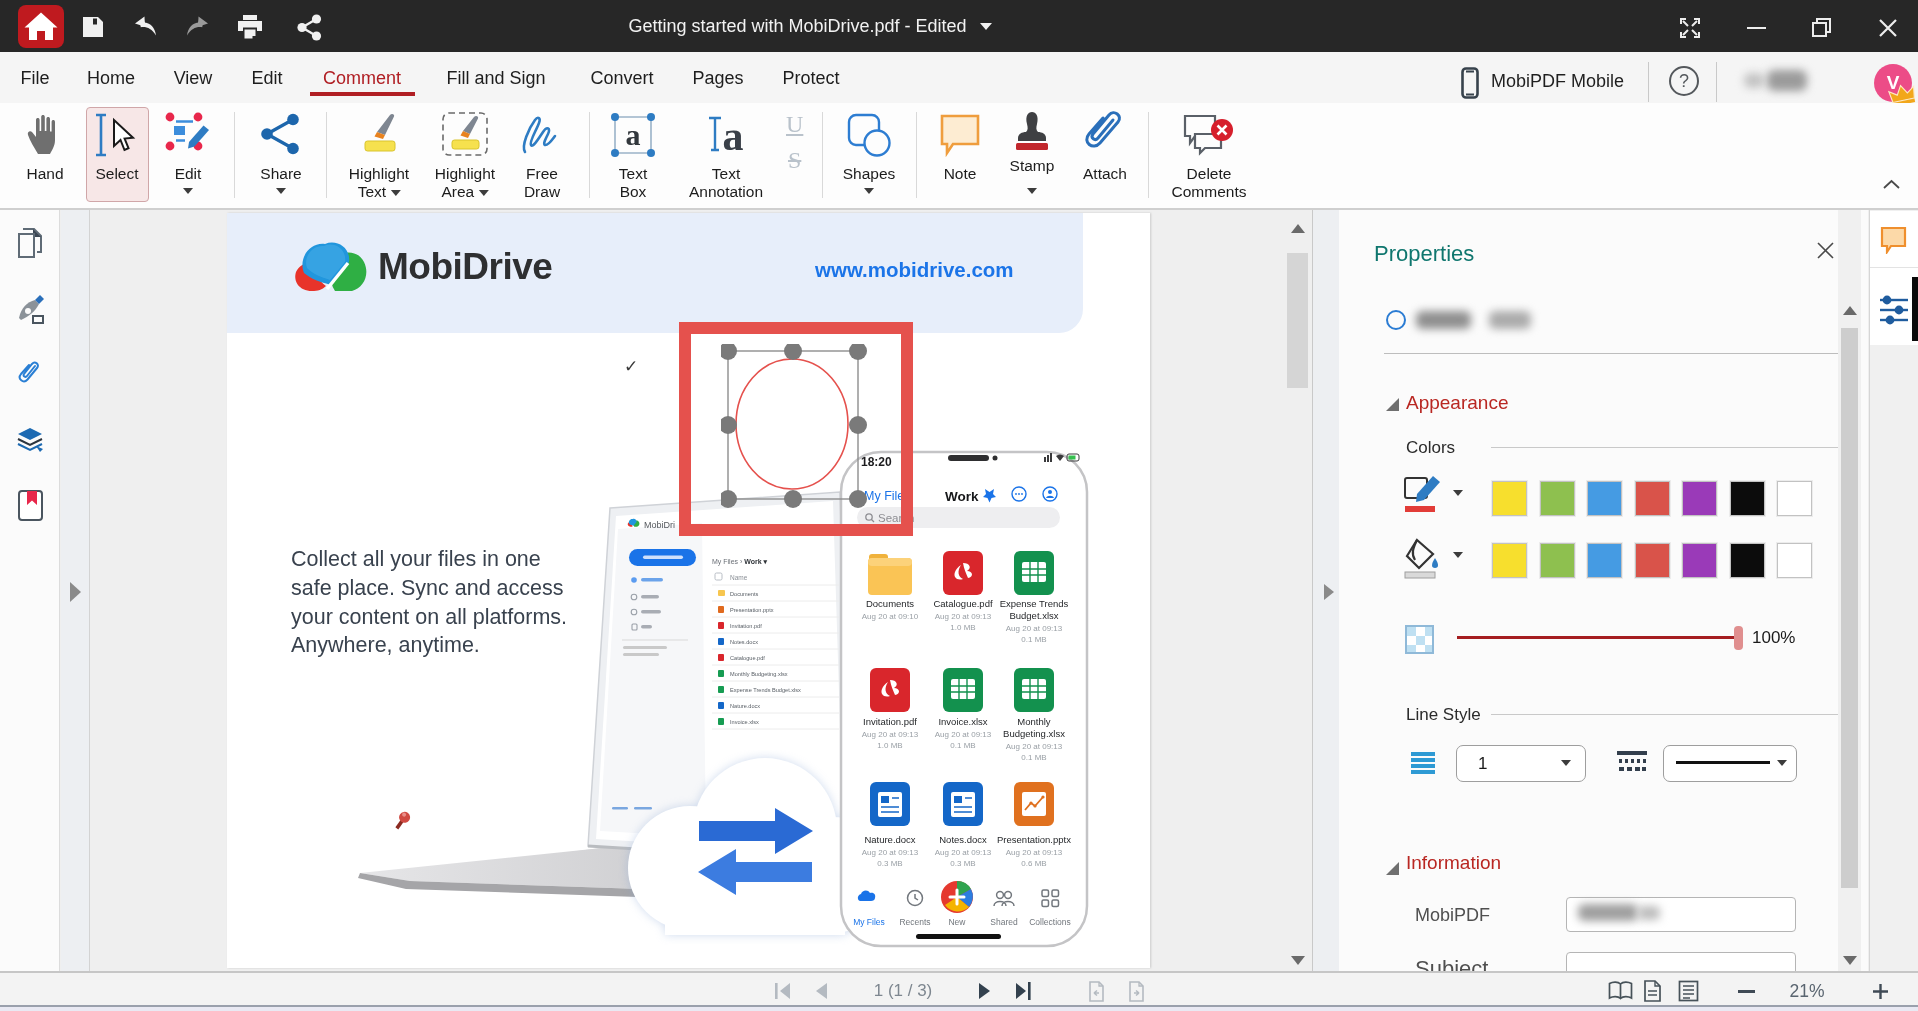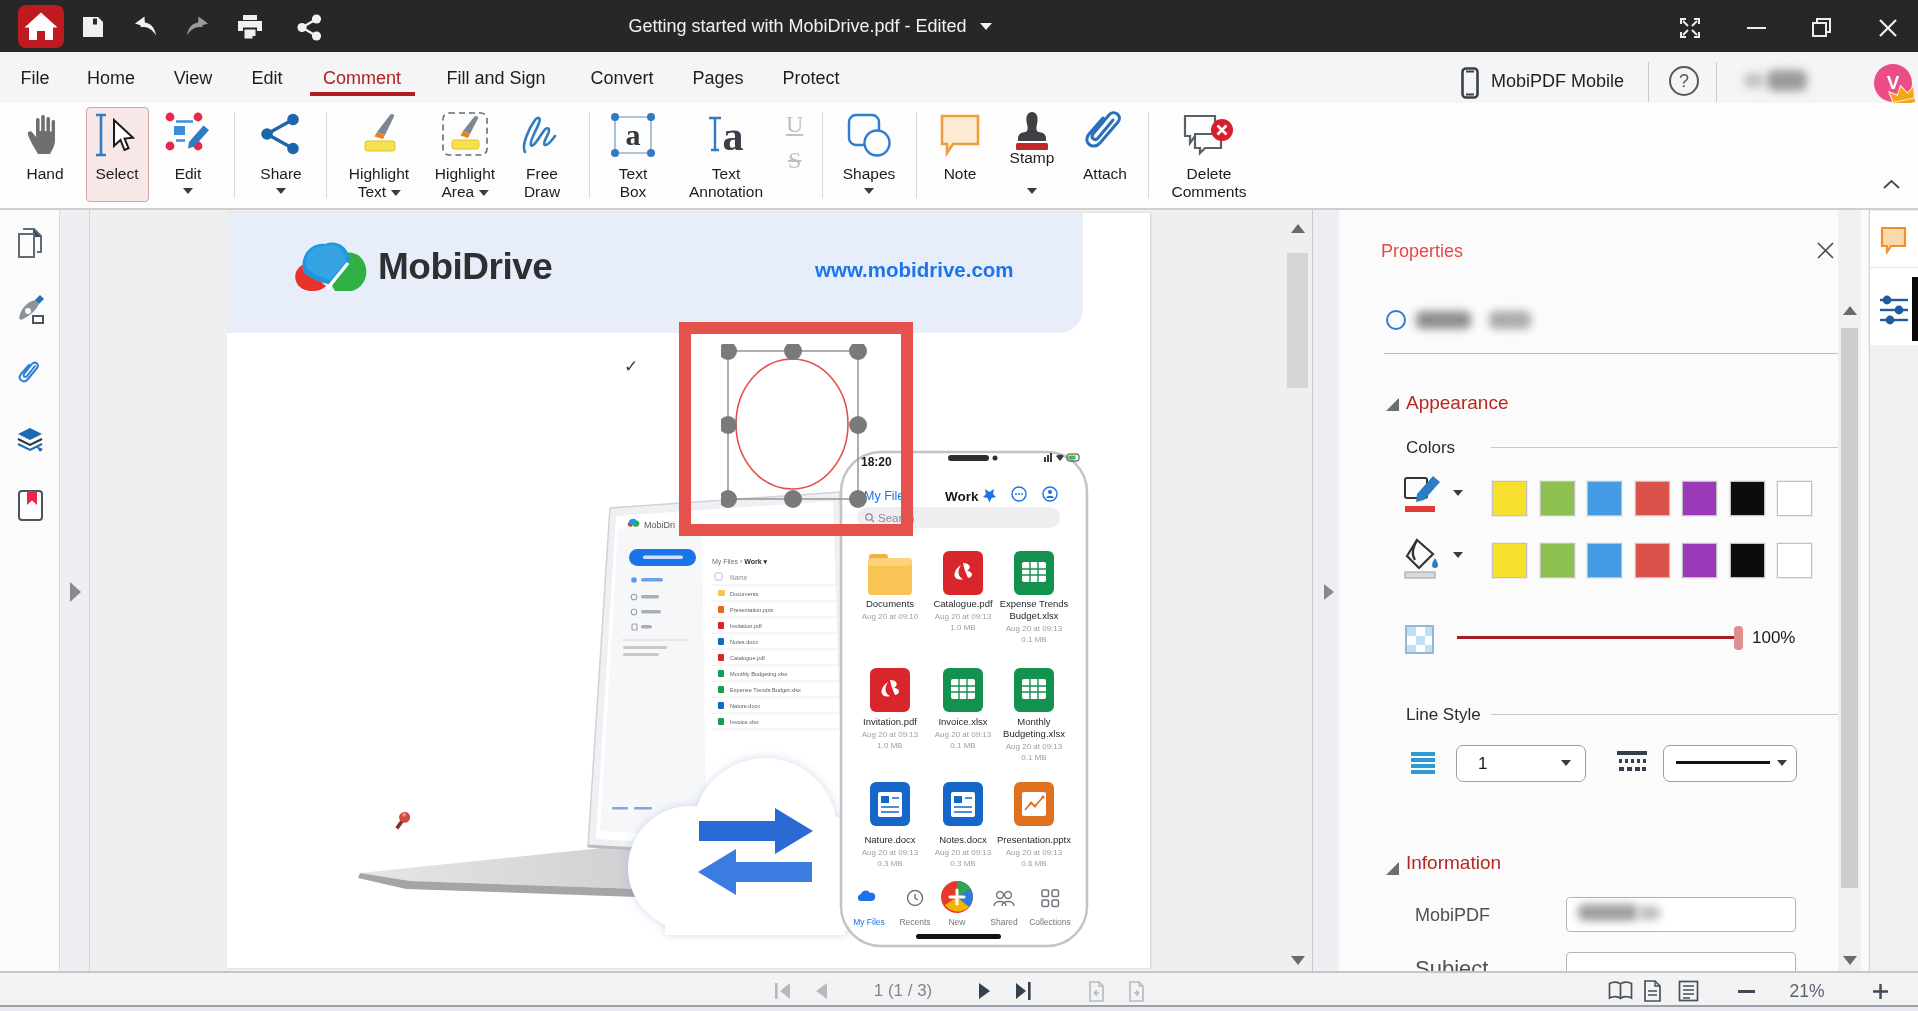--- a/index.html
+++ b/index.html
@@ -214,21 +214,21 @@
   <svg class="ticon" style="left:960px;top:10px" width="42" height="44" viewBox="0 0 42 44">
         <path d="M3 3 H39 V31 H14 L8 40 V31 H3 Z" fill="#fdecd2" stroke="#ef9d3d" stroke-width="2.6"></path>
       </svg>
   <div class="tlabel" style="left:960px;top:62px">Note</div>
 
   <svg class="ticon" style="left:1032px;top:7px" width="44" height="48" viewBox="0 0 44 48">
         <path d="M17 14 C15 6 18 2 22 2 C26 2 29 6 27 14 C26 18 26 20 28 22 H16 C18 20 18 18 17 14 Z" fill="#3f4043"></path>
         <path d="M8 28 C8 24 12 22 16 22 H28 C32 22 36 24 36 28 V31 H8 Z" fill="#3f4043"></path>
         <rect x="6" y="33" width="32" height="7" rx="1.5" fill="#c2272d"></rect>
       </svg>
-  <div class="tlabel" style="left:1032px;top:46px">Stamp</div>
+  <div class="tlabel" style="left:1032px;top:54px">Stamp</div>
   <div class="caretab" style="left:1032px;top:85px"></div>
 
   <svg class="ticon" style="left:1105px;top:7px" width="44" height="48" viewBox="0 0 44 48">
         <path d="M30 10 L15 28 C12 31.5 7 28 10 24 L26 5 C31 -1 40 6 35 12 L17 33 C10 41 -1 32 6 24 L20 8" fill="none" stroke="#2a6fba" stroke-width="3" stroke-linecap="round"></path>
       </svg>
   <div class="tlabel" style="left:1105px;top:62px">Attach</div>
   <div class="tsep" style="left:1148px"></div>
 
   <svg class="ticon" style="left:1209px;top:9px" width="56" height="46" viewBox="0 0 56 46">
         <path d="M4 4 H34 V24 H14 L9 31 V24 H4 Z" fill="#fdfdfd" stroke="#5a6068" stroke-width="2.2"></path>
@@ -277,20 +277,21 @@
   <svg class="abs" style="left:64px;top:25px" width="78" height="56" viewBox="0 0 78 56">
     <path d="M21 53 C8 53 2 43 5 34 C8 27 15 24 21 26 C24 36 28 43 35 48 C31 52 27 53 21 53 Z" fill="#e8332a"></path>
     <path d="M44 53 C38 44 37 30 44 21 C52 11 68 13 73 24 C79 36 73 50 61 53 Z" fill="#2faf44"></path>
     <path d="M13 35 C7 20 19 4 34 6 C46 1 60 10 58 24 L40 47 C29 44 20 41 13 35 Z" fill="#2196dd"></path>
     <path d="M16 30 C12 18 22 7 33 8 C44 3 56 12 54 24 L39 42 C30 39 22 36 16 30 Z" fill="#49aee8" opacity="0.55"></path>
     <path d="M36 51 L57 25" stroke="#ffffff" stroke-width="3.4"></path>
   </svg>
   <div class="abs" style="left:151px;top:33px;font-size:37px;font-weight:bold;color:#2e2f31;letter-spacing:-0.5px">MobiDrive</div>
   <div class="abs" style="left:588px;top:45px;font-size:20.5px;font-weight:bold;color:#1b74e8">www.mobidrive.com</div>
   <div class="abs" style="left:397px;top:143px;font-size:17px;color:#3a3a3a">✓</div>
+  <div class="abs" style="left:64px;top:332px;font-size:21.5px;line-height:28.8px;color:#39424e">Collect all your files in one<br>safe place. Sync and access<br>your content on all platforms.<br>Anywhere, anytime.</div>
   <svg class="abs" style="left:123px;top:272px" width="530" height="435" viewBox="0 0 530 435">
     <defs>
       <linearGradient id="deckg" x1="0" y1="0" x2="1" y2="0">
               <stop offset="0" stop-color="#e6e6e8"></stop>
               <stop offset="1" stop-color="#c2c2c5"></stop>
             </linearGradient>
     </defs>
     <path d="M196 370 L290 358 L470 378 L380 394 Z" fill="#dbdcde"></path>
     <path d="M215 372 L290 363 M240 375 L330 366 M265 378 L370 369" stroke="#c0c1c4" stroke-width="1" fill="none"></path>
     <path d="M10 388 L300 358 L480 381 L350 406 L60 396 Z" fill="url(#deckg)"></path>
@@ -512,21 +513,21 @@
 <div class="abs" style="left:1192px;top:0;width:29px;height:761px;background:#efefef">
   <div class="abs" style="left:8px;top:14px;width:0;height:0;border-left:7px solid transparent;border-right:7px solid transparent;border-bottom:9px solid #6a6a6a"></div>
   <div class="abs" style="left:4px;top:43px;width:21px;height:135px;background:#d5d5d5"></div>
   <div class="abs" style="left:8px;top:746px;width:0;height:0;border-left:7px solid transparent;border-right:7px solid transparent;border-top:9px solid #6a6a6a"></div>
 </div>
 </div>
 <div id="rightstrip">
   <div class="abs" style="left:11px;top:374px;width:0;height:0;border-top:8px solid transparent;border-bottom:8px solid transparent;border-left:10px solid #8a8a8a"></div>
 </div>
 <div id="panel">
-  <div class="abs" style="left:42px;top:31px;font-size:18px;color:#ef4444">Properties</div>
+  <div class="abs" style="left:35px;top:31px;font-size:22px;color:#0f766e">Properties</div>
   <svg class="abs" style="left:478px;top:32px" width="17" height="17" viewBox="0 0 17 17">
         <path d="M1 1 L16 16 M16 1 L1 16" stroke="#4a4a4a" stroke-width="1.6"></path>
       </svg>
   <div class="abs" style="left:47px;top:100px;width:20px;height:20px;border:2.2px solid #2b7cd3;border-radius:50%"></div>
   <div class="abs" style="left:77px;top:101px;width:55px;height:18px;background:#8f8f8f;border-radius:6px;filter:blur(4px)"></div>
   <div class="abs" style="left:150px;top:101px;width:42px;height:18px;background:#ababab;border-radius:6px;filter:blur(4px)"></div>
   <div class="abs" style="left:45px;top:143px;width:454px;height:1px;background:#bdbdbd"></div>
   <div class="abs" style="left:47px;top:188px;width:0;height:0;border-left:13px solid transparent;border-bottom:13px solid #6f6f6f"></div>
   <div class="abs" style="left:67px;top:182px;font-size:19px;color:#b92722">Appearance</div>
   <div class="abs" style="left:67px;top:228px;font-size:17px;color:#2b2b2b">Colors</div>

